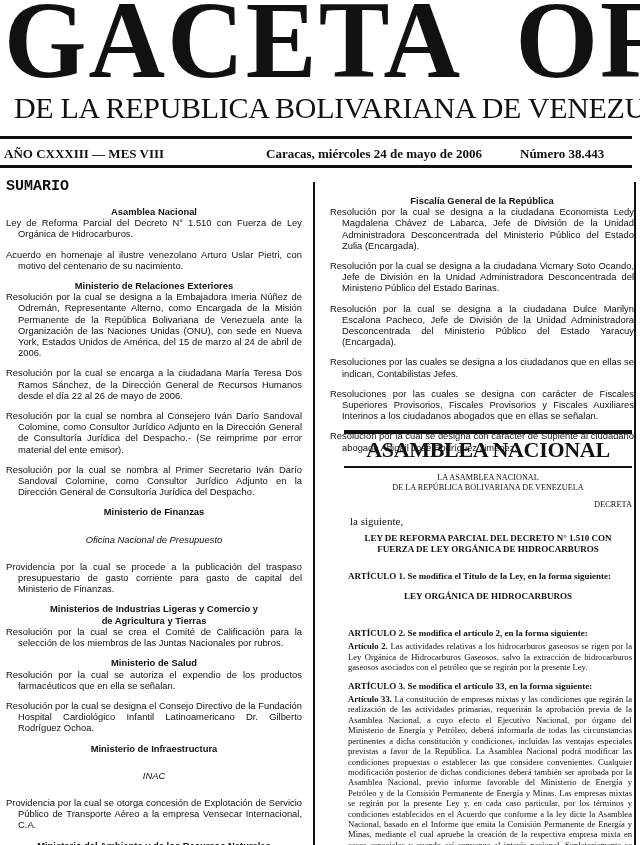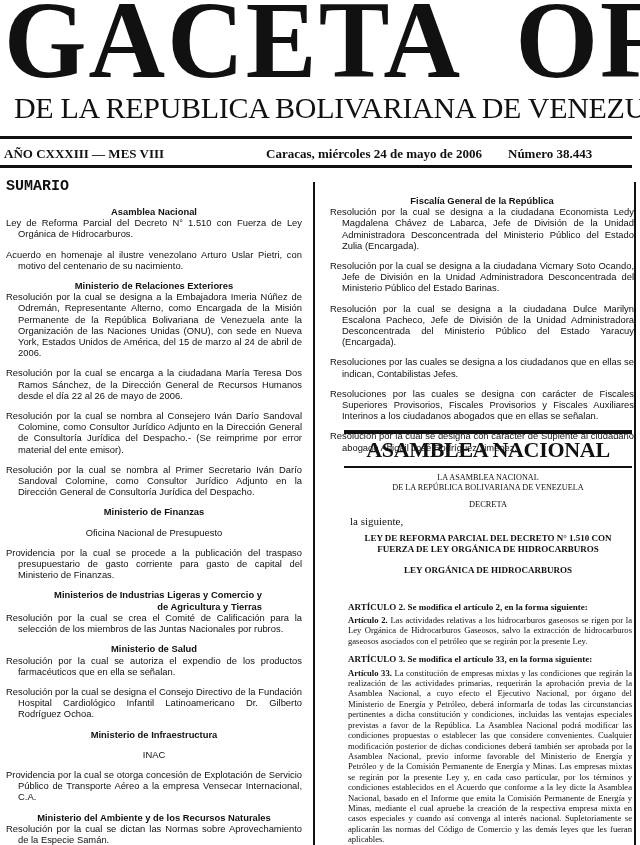--- a/index.html
+++ b/index.html
@@ -8,21 +8,21 @@
   .mast-title { position:absolute; left:4px; top:-14px; width:632px; font-family:"Liberation Serif", serif; font-weight:bold; font-size:104px; line-height:104px; letter-spacing:2px; transform:scaleX(1.02) scaleY(1.05); transform-origin:left top; white-space:nowrap; word-spacing:30px; }
   .mast-sub { position:absolute; left:14px; top:92px; font-family:"Liberation Serif", serif; font-size:30px; line-height:32px; white-space:nowrap; letter-spacing:-0.3px; }
   .rule { position:absolute; left:0; width:632px; background:#111; }
   .dateline { position:absolute; left:0; top:144px; width:640px; height:20px; font-family:"Liberation Serif", serif; font-weight:bold; font-size:13px;padding-left:7px; }
   .dateline span { position:absolute; top:2px; white-space:nowrap; }
   .col-left { position:absolute; left:6px; top:178px; width:296px; font-size:9.4px; line-height:11.2px; }
   .col-right { position:absolute; left:330px; top:195px; width:304px; font-size:9.4px; line-height:11.2px; }
   .vline { position:absolute; background:#111; width:2px; }
   h2.sumario { margin:0 0 10px 0; text-align:left; font-family:Liberation Mono, monospace; font-size:15px; font-weight:bold; line-height:18px; }
   .sec-head { text-align:center; font-weight:bold; margin:0; }
-  .sec-sub { text-align:center; margin:9px; }
+  .sec-sub { text-align:center; margin:16px;font-style:italic; }
   .entry { margin:0 0 9px 0; padding-left:12px; text-indent:-12px; text-align:justify; }
   .an-block { position:absolute; left:344px; top:430px; width:288px; }
   .an-rule-thick { height:4px; background:#111; }
   .an-title { text-align:center; font-family:"Liberation Serif", serif; font-weight:bold; font-size:22px; line-height:28px; margin:2px 0 2px 0; letter-spacing:-0.3px; }
   .an-rule-thin { height:2px; background:#111; }
   .serif-body { font-family:"Liberation Serif", serif; font-size:8.6px; line-height:10.4px; }
   .center-caps { text-align:center; font-weight:normal; font-size:8.2px; }
   .law-title { text-align:center; font-weight:bold; font-size:9px; line-height:11px; }
   .art-head { font-weight:bold; font-size:9px; margin:0; }
   .art-body { text-align:justify; margin:0; }
@@ -31,21 +31,21 @@
 <body>
 
 <div class="masthead">
   <div class="mast-title">GACETA OFICIAL</div>
   <div class="mast-sub">DE LA REPUBLICA BOLIVARIANA DE VENEZUELA</div>
 </div>
 <div class="rule" style="top:136px;height:3px;"></div>
 <div class="dateline">
   <span style="left:4px;">AÑO CXXXIII — MES VIII</span>
   <span style="left:266px;">Caracas, miércoles 24 de mayo de 2006</span>
-  <span style="left:508px;">Número 38.443</span>
+  <span style="left:520px;">Número 38.443</span>
 </div>
 <div class="rule" style="top:165px;height:3px;"></div>
 
 <div class="vline" style="left:313px;top:182px;height:663px;"></div>
 <div class="vline" style="left:634px;top:182px;height:663px;"></div>
 
 <div class="col-left">
   <h2 class="sumario">SUMARIO</h2>
 
   <div>
@@ -62,21 +62,21 @@
     <p class="entry">Resolución por la cual se nombra al Primer Secretario Iván Darío Sandoval Colomine, como Consultor Jurídico Adjunto en la Dirección General de Consultoría Jurídica del Despacho.</p>
   </div>
 
   <div>
     <p class="sec-head">Ministerio de Finanzas</p>
     <p class="sec-sub">Oficina Nacional de Presupuesto</p>
     <p class="entry">Providencia por la cual se procede a la publicación del traspaso presupuestario de gasto corriente para gasto de capital del Ministerio de Finanzas.</p>
   </div>
 
   <div>
-    <p class="sec-head" style="padding:0 40px;text-align:right;">Ministerios de Industrias Ligeras y Comercio y de Agricultura y Tierras</p>
+    <p class="sec-head" style="padding:0 40px;">Ministerios de Industrias Ligeras y Comercio y de Agricultura y Tierras</p>
     <p class="entry">Resolución por la cual se crea el Comité de Calificación para la selección de los miembros de las Juntas Nacionales por rubros.</p>
   </div>
 
 
   <div>
     <p class="sec-head">Ministerio de Salud</p>
     <p class="entry">Resolución por la cual se autoriza el expendio de los productos farmacéuticos que en ella se señalan.</p>
     <p class="entry">Resolución por la cual se designa el Consejo Directivo de la Fundación Hospital Cardiológico Infantil Latinoamericano Dr. Gilberto Rodríguez Ochoa.</p>
   </div>
 
@@ -107,24 +107,25 @@
 </div>
 
 <div class="an-block">
   <div class="an-rule-thick"></div>
   <div class="an-title">ASAMBLEA NACIONAL</div>
   <div class="an-rule-thin"></div>
 
   <div class="serif-body" style="margin-top:5px;">
     <div class="center-caps">LA ASAMBLEA NACIONAL</div>
     <div class="center-caps">DE LA REPÚBLICA BOLIVARIANA DE VENEZUELA</div>
-    <div style="text-align:center;margin-top:6px;font-size:8.4px;">DECRETA</div>
+    <div style="text-align:right;margin-top:6px;font-size:8.4px;">DECRETA</div>
     <div style="margin-top:6px;padding-left:6px;font-size:11px;">la siguiente,</div>
     <div class="law-title" style="margin-top:6px;padding:0 4px;">LEY DE REFORMA PARCIAL DEL DECRETO N° 1.510 CON FUERZA DE LEY ORGÁNICA DE HIDROCARBUROS</div>
 
+    <p class="art-head" style="margin-top:16px;padding-left:4px;">ARTÍCULO 1. Se modifica el Título de la Ley, en la forma siguiente:</p>
     <div class="law-title" style="margin-top:10px;">LEY ORGÁNICA DE HIDROCARBUROS</div>
 
     <p class="art-head" style="margin-top:26px;padding-left:4px;">ARTÍCULO 2. Se modifica el artículo 2, en la forma siguiente:</p>
     <p class="art-body" style="margin-top:3px;padding-left:4px;">
       <b>Artículo 2.</b>
       <span>Las actividades relativas a los hidrocarburos gaseosos se rigen por la Ley Orgánica de Hidrocarburos Gaseosos, salvo la extracción de hidrocarburos gaseosos asociados con el petróleo que se regirán por la presente Ley.</span>
     </p>
 
     <p class="art-head" style="margin-top:8px;padding-left:4px;">ARTÍCULO 3. Se modifica el artículo 33, en la forma siguiente:</p>
     <p class="art-body" style="margin-top:3px;padding-left:4px;">

